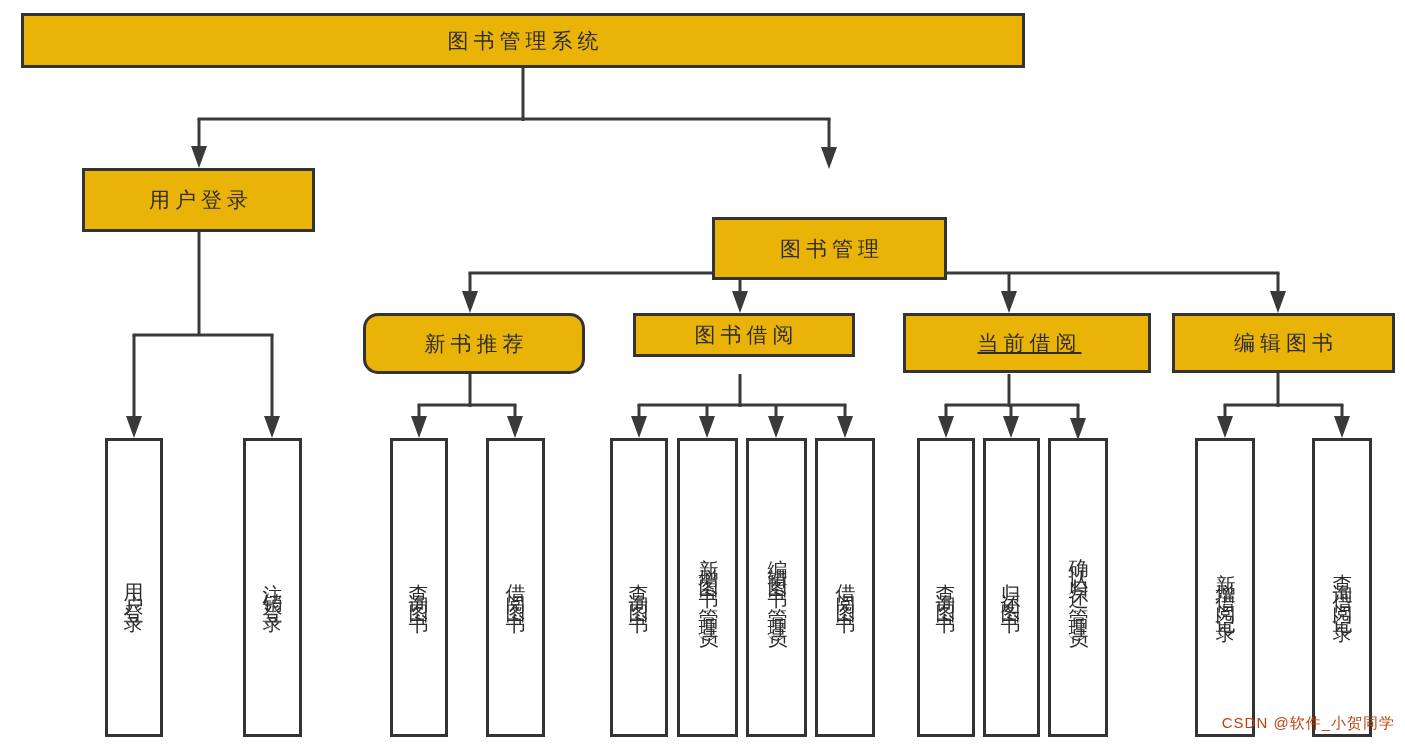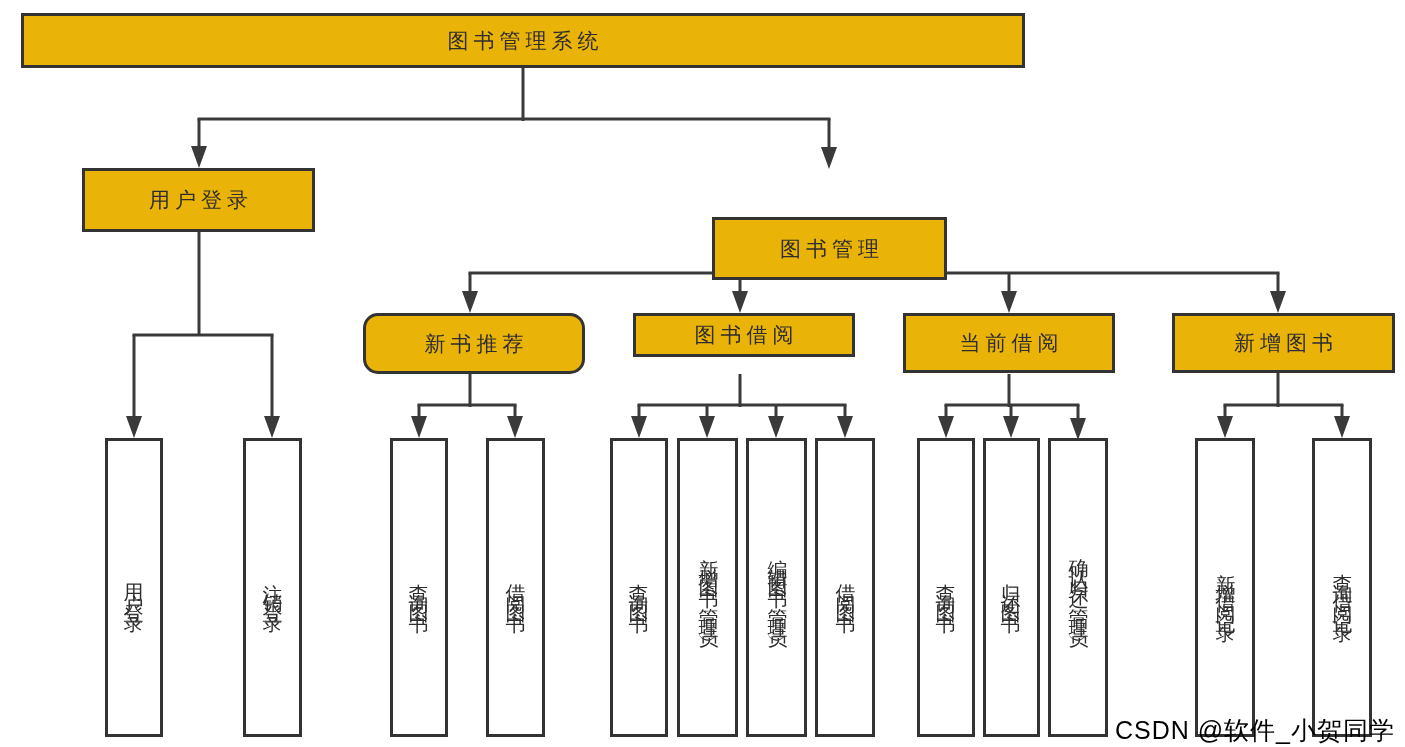--- a/index.html
+++ b/index.html
@@ -33,22 +33,22 @@
     writing-mode:vertical-rl;
     text-orientation:mixed;
     text-align:center;
     font-size:20px;
     letter-spacing:10px;
     line-height:52px;
   }
   #watermark{
     position:absolute;
     right:10px;top:714px;
-    color:#000000;
-    font-size:25px;
+    color:#c2410c;
+    font-size:15px;
     letter-spacing:1px;
     white-space:nowrap;
     z-index:5;
   }
 </style>
 </head>
 <body>
 
 <div id="canvas">
 
@@ -107,22 +107,22 @@
       <polygon points="1334,416 1350,416 1342,438" fill="#3a3a3a"></polygon>
     </svg>
 
   <div class="node" style="left:21px;top:13px;width:1004px;height:55px;">图书管理系统</div>
 
   <div class="node" style="left:82px;top:168px;width:233px;height:64px;">用户登录</div>
   <div class="node" style="left:712px;top:169px;width:235px;height:63px;margin-top:48px;">图书管理</div>
 
   <div class="node" style="left:363px;top:313px;width:222px;height:61px;border-radius:15px;">新书推荐</div>
   <div class="node" style="left:633px;top:313px;width:222px;height:44px;">图书借阅</div>
-  <div class="node" style="left:903px;top:313px;width:212px;height:60px;">当前借阅</div>
-  <div class="node" style="left:1172px;top:313px;width:223px;height:60px;">新增图书</div>
+  <div class="node" style="left:903px;top:313px;width:248px;height:60px;text-decoration:underline;">当前借阅</div>
+  <div class="node" style="left:1172px;top:313px;width:223px;height:60px;">编辑图书</div>
 
   <div class="leaf" style="left:105px;">用户登录</div>
   <div class="leaf" style="left:243px;width:59px;">注销登录</div>
 
   <div class="leaf" style="left:390px;">查询图书</div>
   <div class="leaf" style="left:486px;width:59px;">借阅图书</div>
 
   <div class="leaf" style="left:610px;">查询图书</div>
   <div class="leaf" style="left:677px;width:61px;">新增图书（管理员）</div>
   <div class="leaf" style="left:746px;width:61px;">编辑图书（管理员）</div>

